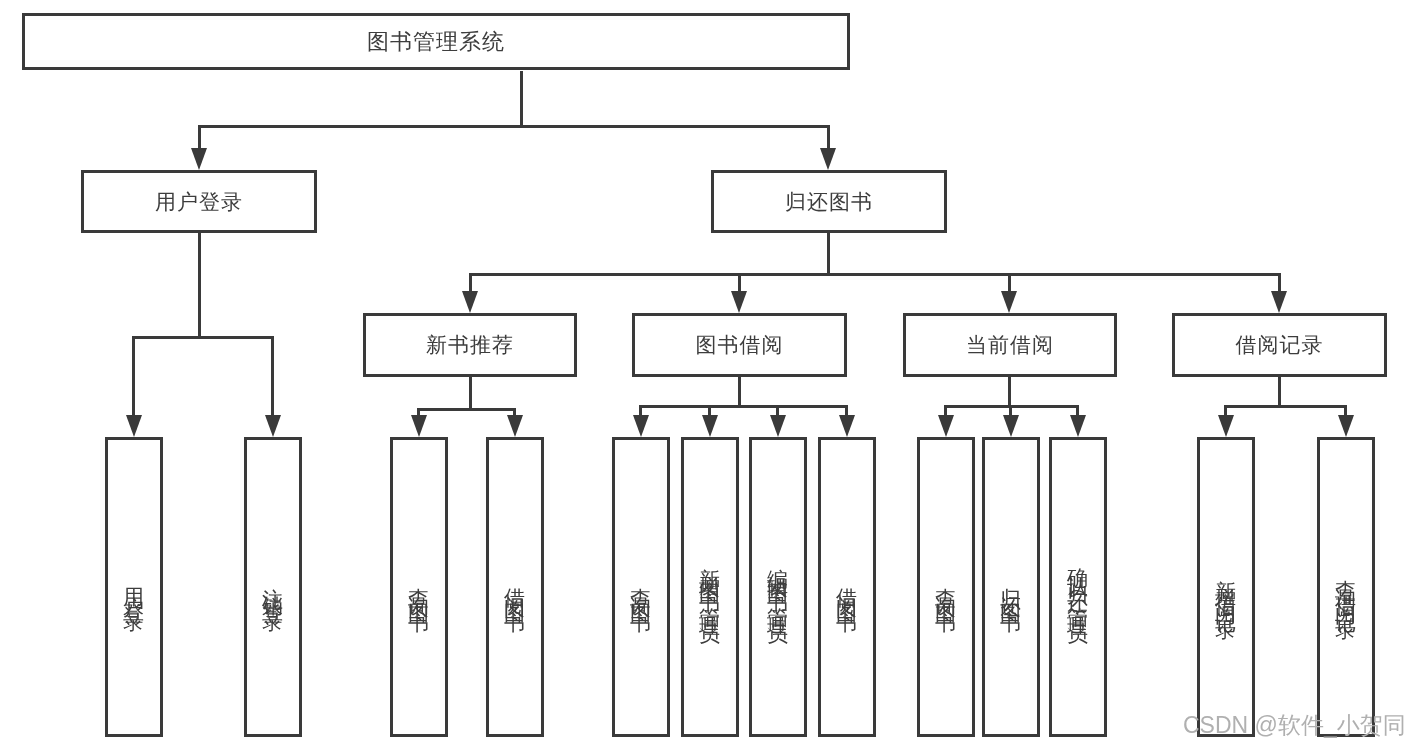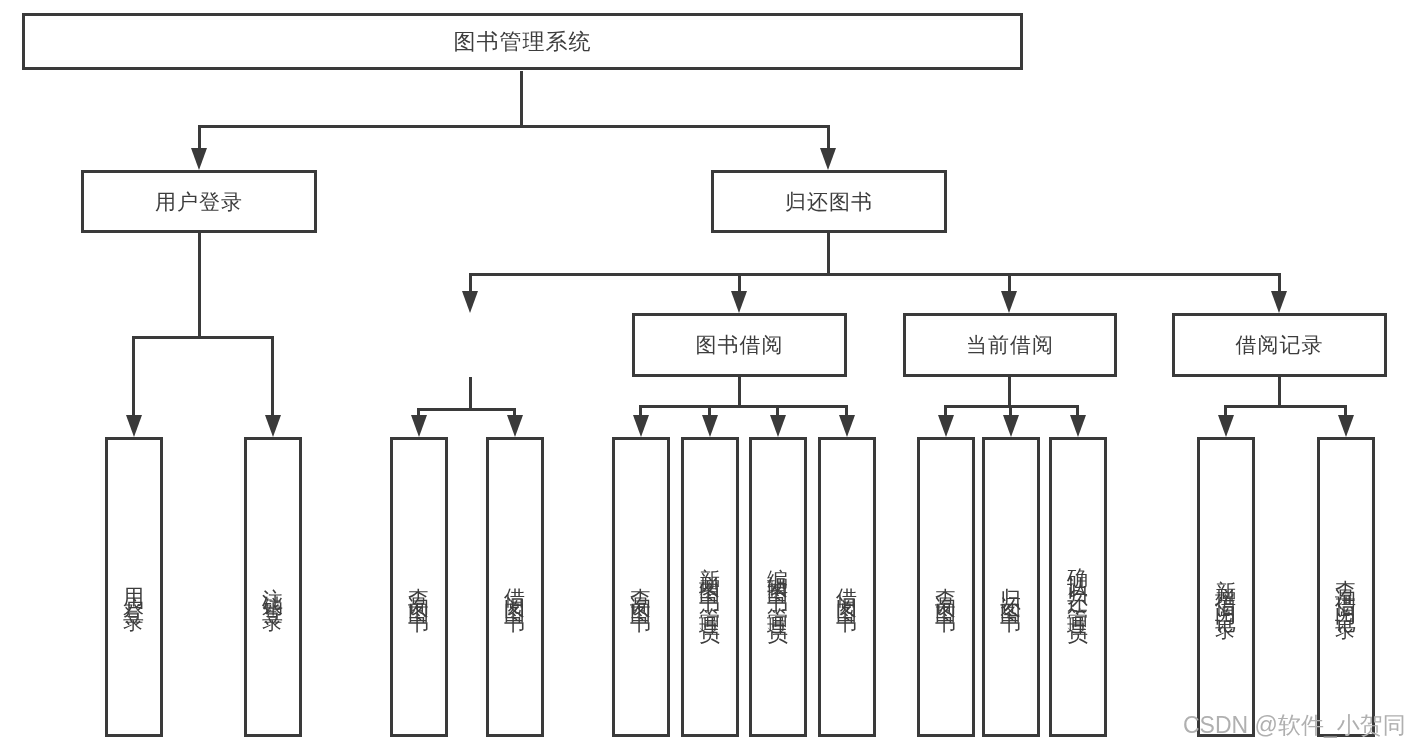--- a/index.html
+++ b/index.html
@@ -41,21 +41,21 @@
   .vline { position: absolute; width: 3px; background: var(--line); }
   .hline { position: absolute; height: 3px; background: var(--line); }
   .arw {
     position: absolute;
     width: 0; height: 0;
     border-left: 8px solid transparent;
     border-right: 8px solid transparent;
     border-top: 22px solid var(--line);
   }
   
-  .b-root    { left: 22px;  top: 13px;  width: 1001px; height: 57px; font-size: 22px; }
+  .b-root    { left: 22px;  top: 13px;  width: 828px; height: 57px; font-size: 22px; }
   
   .b-login   { left: 81px;  top: 170px; width: 236px; height: 63px; }
   .b-mgmt    { left: 711px; top: 170px; width: 236px; height: 63px; }
   
   .b-rec     { left: 363px;  top: 313px; width: 214px; height: 64px; }
   .b-bor     { left: 632px;  top: 313px; width: 215px; height: 64px; }
   .b-cur     { left: 903px;  top: 313px; width: 214px; height: 64px; }
   .b-recd    { left: 1172px; top: 313px; width: 215px; height: 64px; }
   
   .l-login { left: 105px; }  .l-logout { left: 244px; }
@@ -140,20 +140,23 @@
     <span>图书管理系统</span>
   </div>
 
   <div class="box hbox b-login">
     <span>用户登录</span>
   </div>
   <div class="box hbox b-mgmt">
     <span>归还图书</span>
   </div>
 
+  <div class="box hbox b-rec">
+    <span>新书推荐</span>
+  </div>
   <div class="box hbox b-bor">
     <span>图书借阅</span>
   </div>
   <div class="box hbox b-cur">
     <span>当前借阅</span>
   </div>
   <div class="box hbox b-recd">
     <span>借阅记录</span>
   </div>
 

